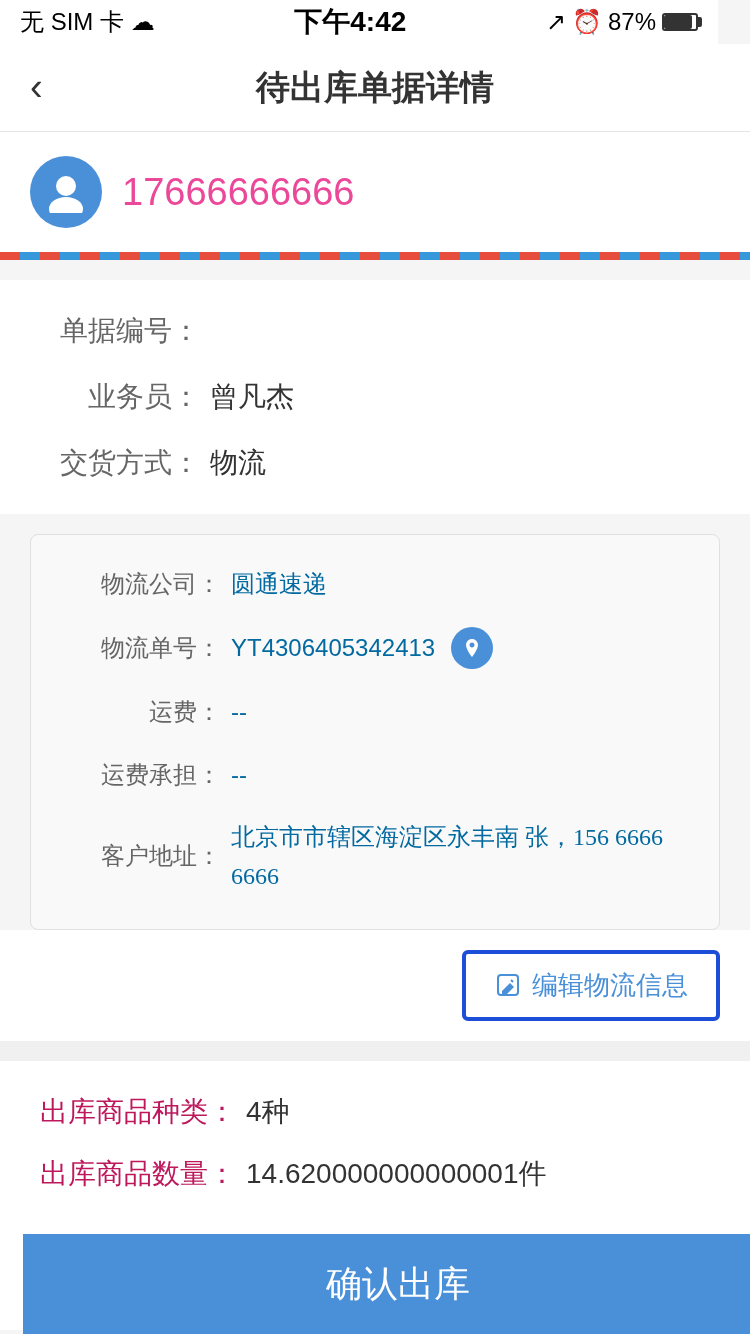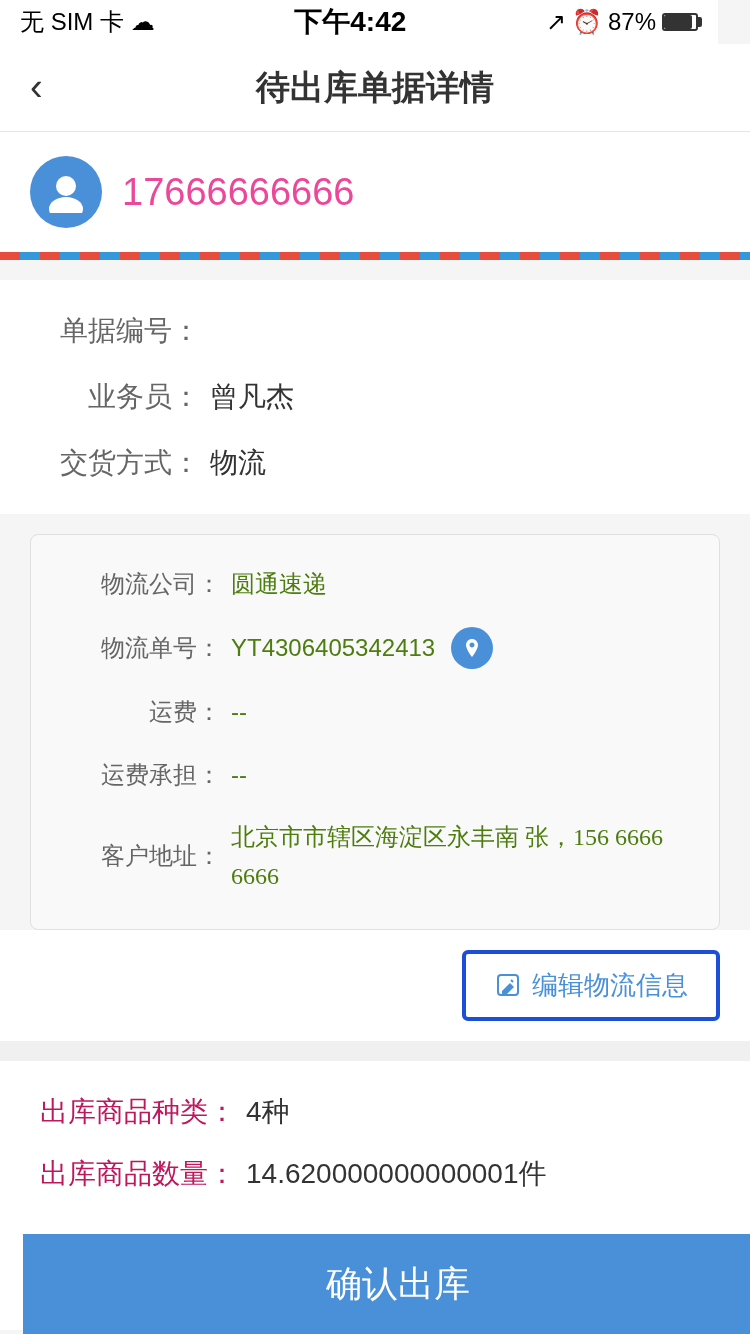--- a/index.html
+++ b/index.html
@@ -125,21 +125,21 @@
       line-height: 1.6;
     }
     .logistics-row:last-child { margin-bottom: 4px; font-family: Liberation Serif, serif; }
     .logistics-label {
       color: #666;
       min-width: 160px;
       text-align: right;
       flex-shrink: 0;
     }
     .logistics-value {
-      color: #4d7c0f;
+      color: #0369a1;
       flex: 1;
       padding-left: 10px;
     }
     .tracking-number-row {
       display: flex;
       align-items: center;
       gap: 16px;
     }
     .location-icon {
       width: 42px;

